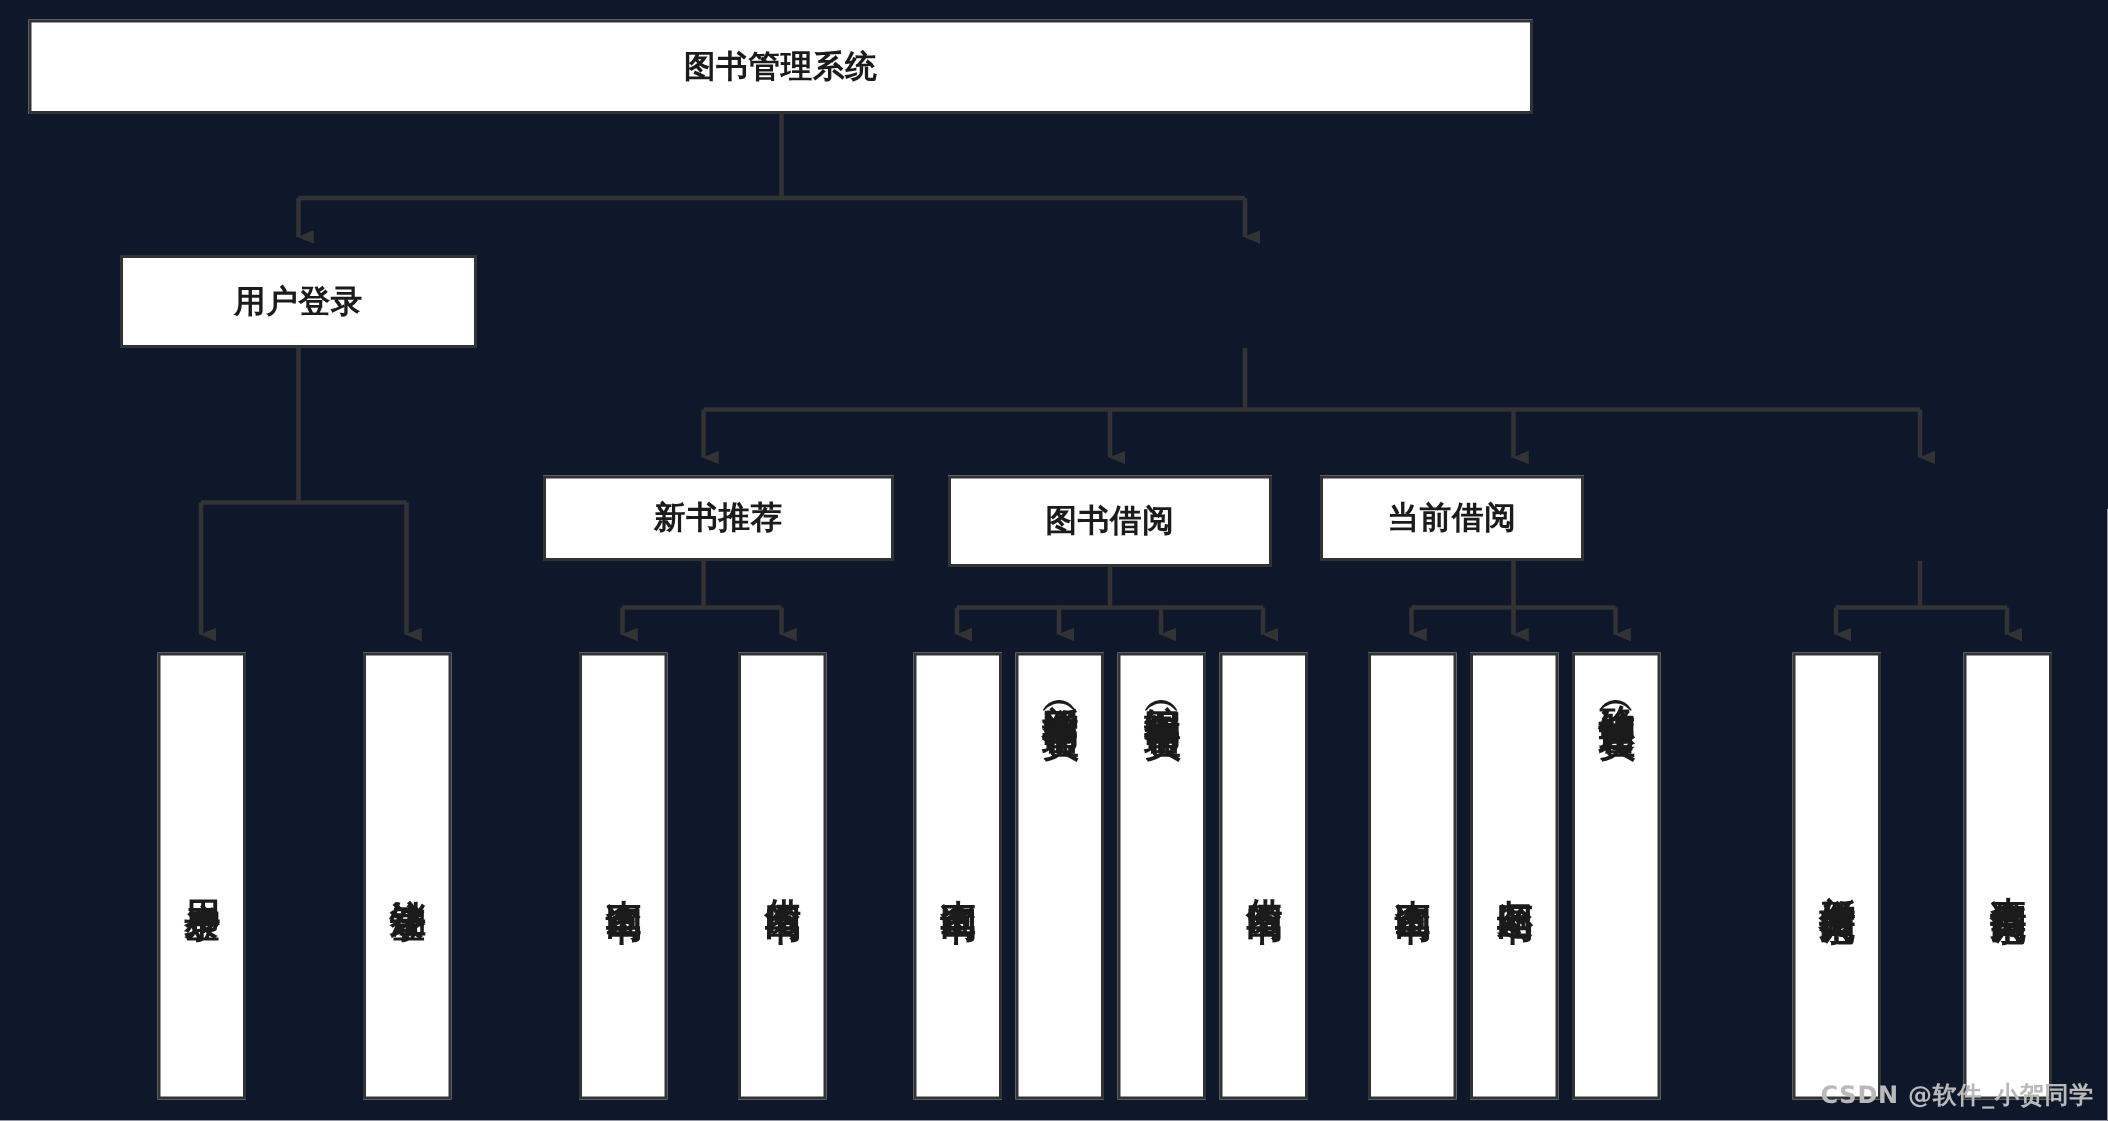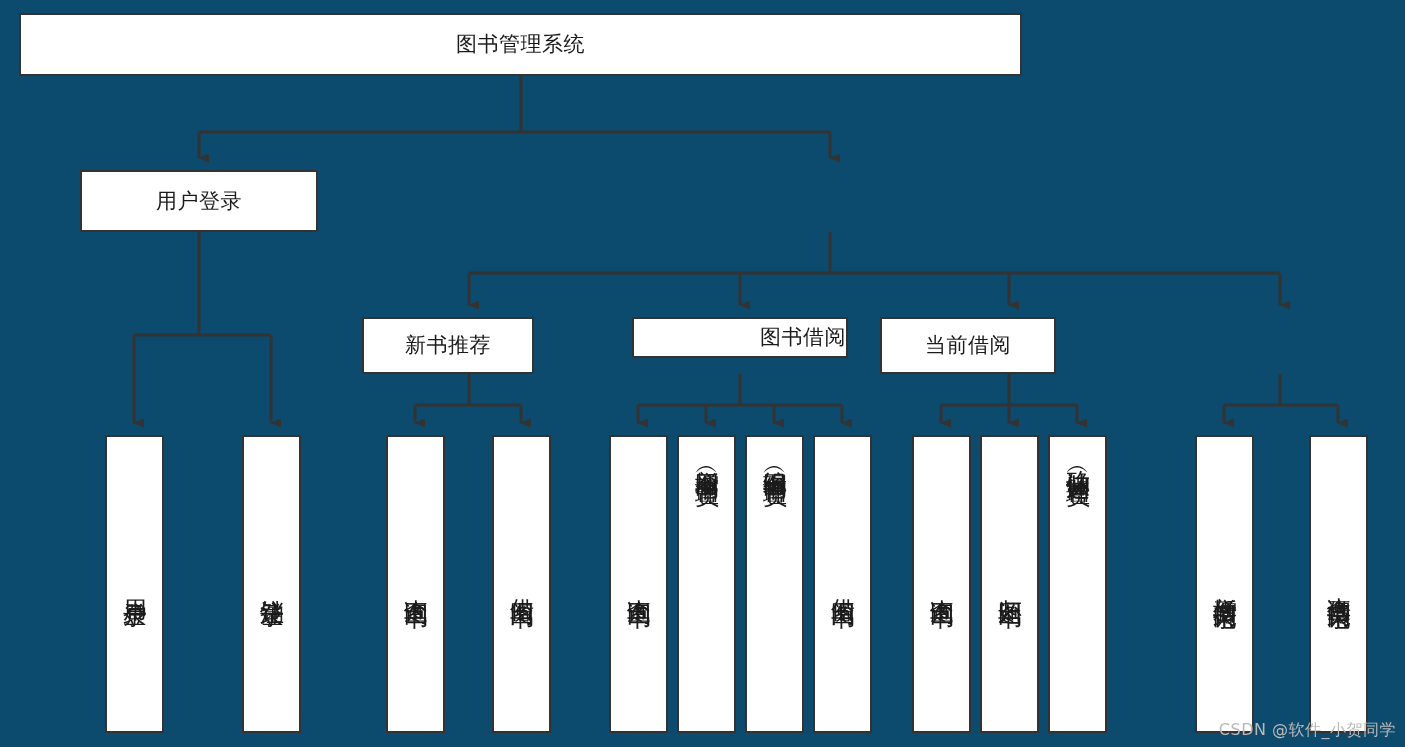--- a/index.html
+++ b/index.html
@@ -8,22 +8,23 @@
     padding: 0;
     background: #ffffff;
   }
   body {
     font-family: "DejaVu Sans", "Liberation Sans", sans-serif;
   }
   #diagram-root {
     position: relative;
     width: 1405px;
     height: 747px;
-    background: #0c4a6e;
+    background: #0f172a;
     overflow: hidden;
+    font-weight: bold;
   }
   #diagram-svg {
     position: absolute;
     left: 0;
     top: 0;
     width: 1405px;
     height: 747px;
   }
   .node-box {
     position: absolute;
@@ -132,25 +133,25 @@
 
   <div class="node-box" style="left:19px; top:13px; width:1003px; height:63px;">
     <span class="node-label">图书管理系统</span>
   </div>
 
   <div class="node-box" style="left:80px; top:170px; width:238px; height:62px;">
     <span class="node-label">用户登录</span>
   </div>
 
 
-  <div class="node-box" style="left:362px; top:317px; width:172px; height:57px;">
+  <div class="node-box" style="left:362px; top:317px; width:234px; height:57px;">
     <span class="node-label">新书推荐</span>
   </div>
 
-  <div class="node-box" style="left:632px; top:317px; width:216px; height:41px;justify-content:flex-end;">
+  <div class="node-box" style="left:632px; top:317px; width:216px; height:61px;">
     <span class="node-label">图书借阅</span>
   </div>
 
   <div class="node-box" style="left:880px; top:317px; width:176px; height:57px;">
     <span class="node-label">当前借阅</span>
   </div>
 
 
   <div class="node-box vertical centered" style="left:105px; top:435px; width:59px; height:298px;">
     <span class="node-label">用户登录</span>

